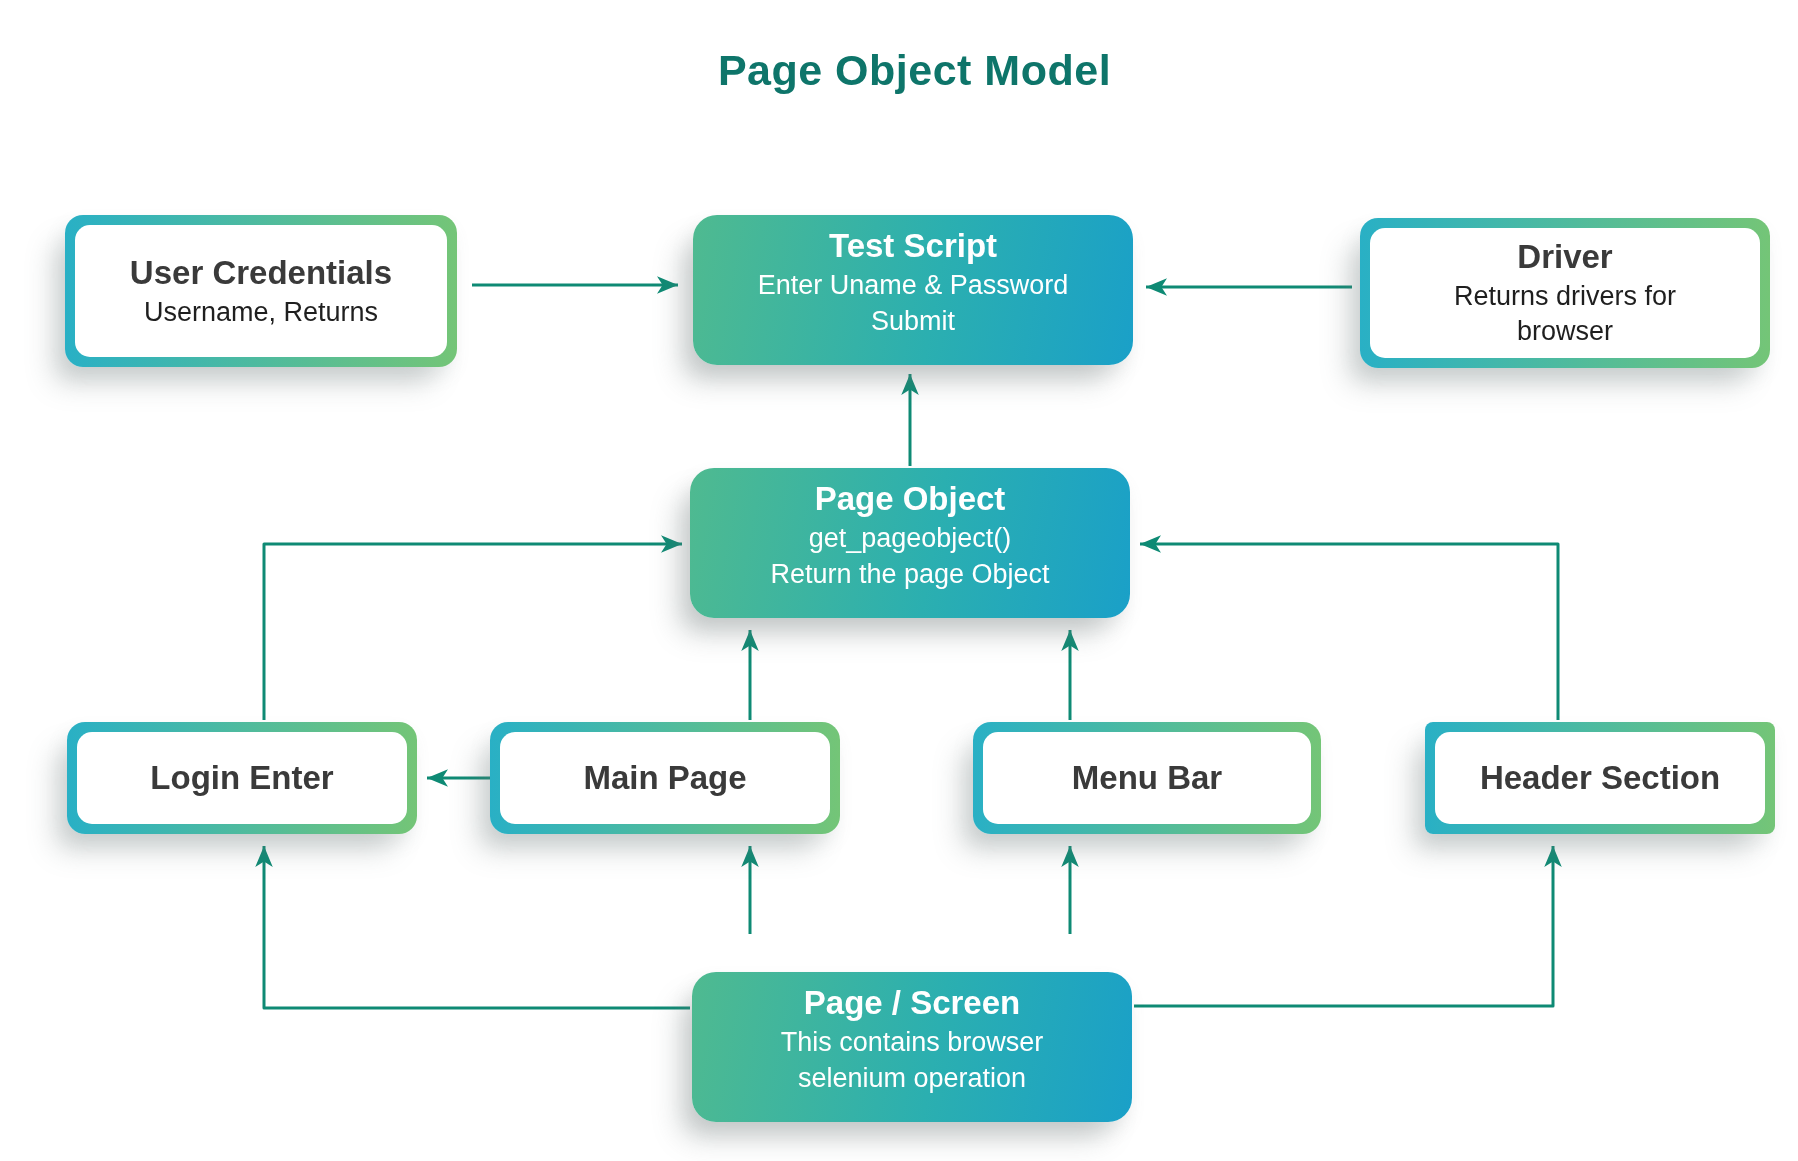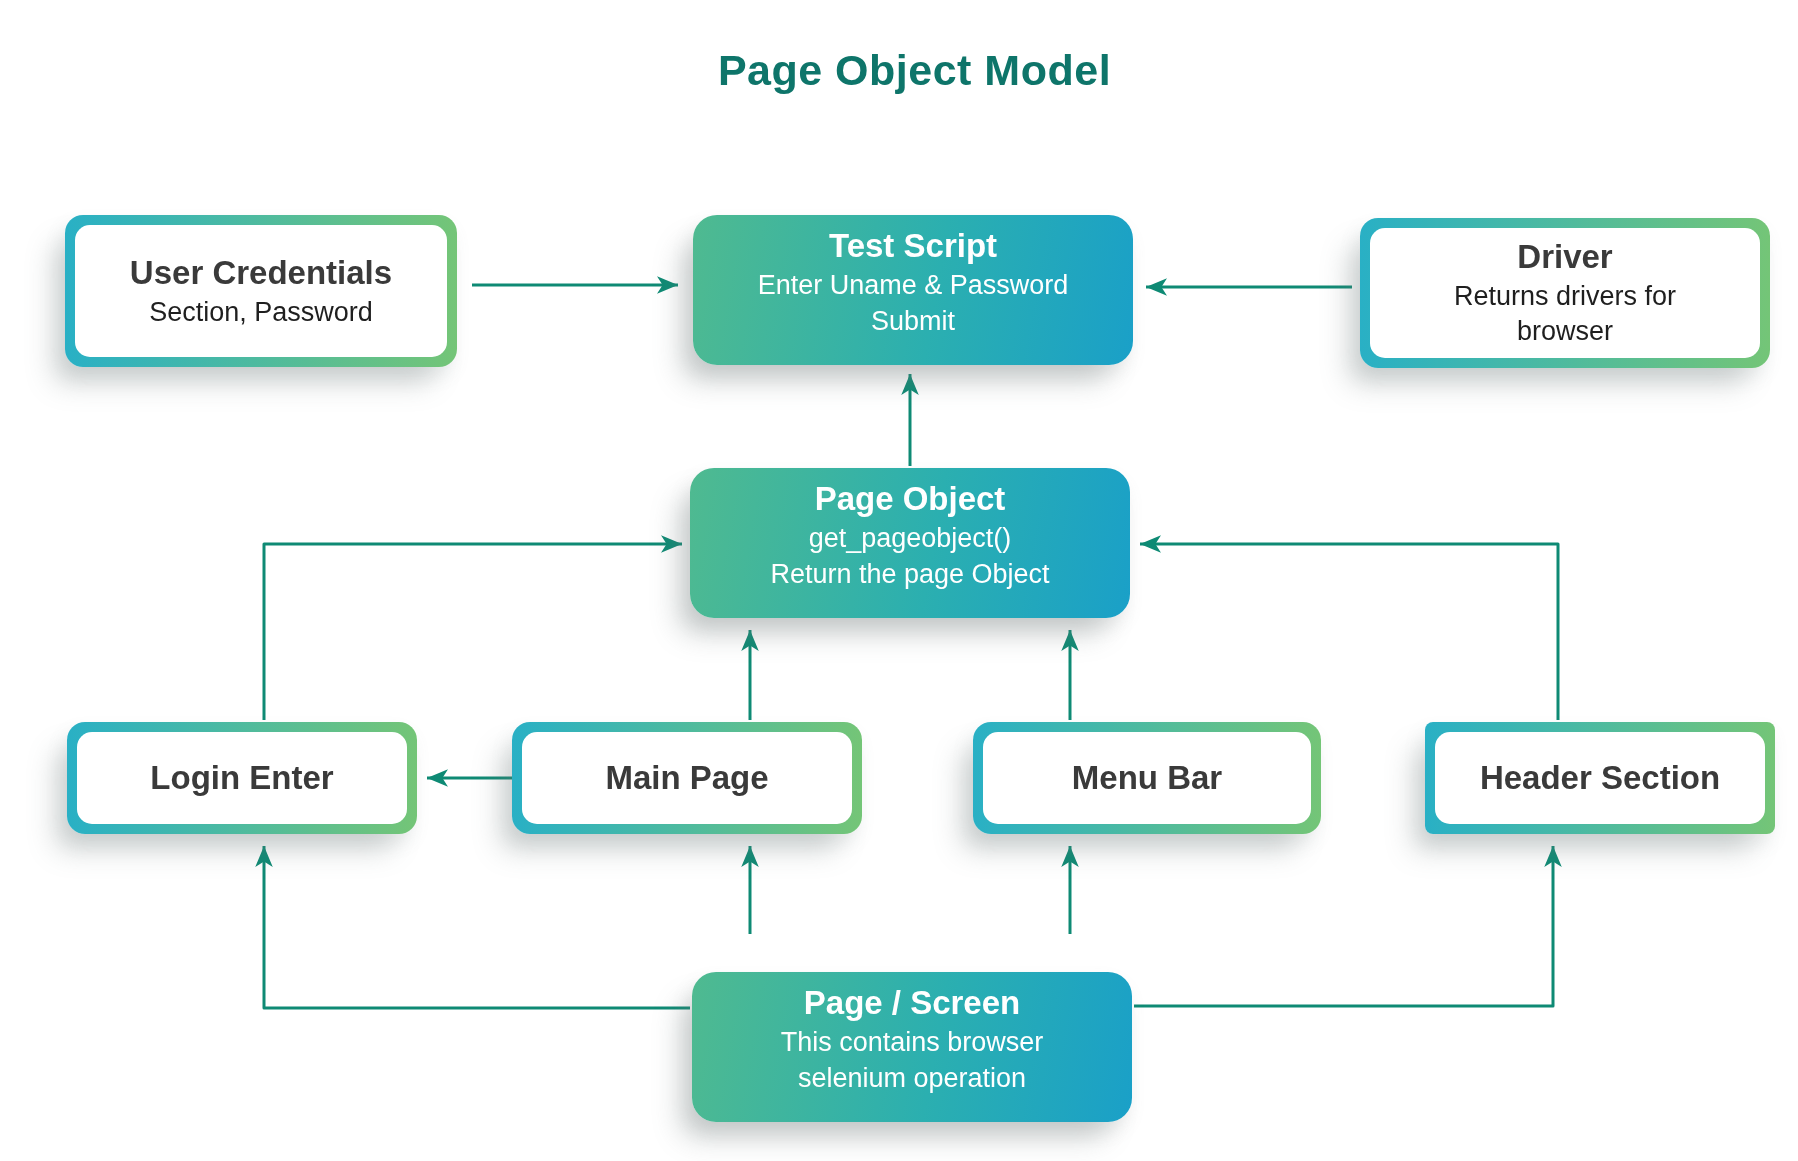--- a/index.html
+++ b/index.html
@@ -50,21 +50,21 @@
   .solid .node-title { color:#ffffff; }
   .node-line { font-size:27px; color:#1F1F1F; line-height:1.32; font-weight:400; }
   .solid .node-line { color:#ffffff; }
 
   
   #n-user-credentials { left:65px;  top:215px; width:392px; height:152px; }
   #n-test-script      { left:693px; top:215px; width:440px; height:150px; }
   #n-driver           { left:1360px;top:218px; width:410px; height:150px; }
   #n-page-object      { left:690px; top:468px; width:440px; height:150px; }
   #n-login-page       { left:67px;  top:722px; width:350px; height:112px; }
-  #n-main-page        { left:512px; top:722px; width:350px; height:112px; }
+  #n-main-page        { left:490px; top:722px; width:350px; height:112px; }
   #n-menu-bar         { left:973px; top:722px; width:348px; height:112px; }
   #n-header-section   { left:1425px;top:722px; width:350px; height:112px;border-radius:8px; }
   #n-page-screen      { left:692px; top:936px; width:440px; height:150px;margin-top:36px; }
 </style>
 </head>
 <body>
 
 <div class="canvas">
 
   <div class="page-title">Page Object Model</div>
@@ -85,21 +85,21 @@
     <line x1="516" y1="778" x2="427" y2="778" marker-end="url(#ah)"></line>
     <line x1="750" y1="934" x2="750" y2="846" marker-end="url(#ah)"></line>
     <line x1="1070" y1="934" x2="1070" y2="846" marker-end="url(#ah)"></line>
     <polyline points="690,1008 264,1008 264,846" marker-end="url(#ah)"></polyline>
     <polyline points="1134,1006 1553,1006 1553,846" marker-end="url(#ah)"></polyline>
   </svg>
 
   <div class="node outline" id="n-user-credentials">
     <div class="inner">
       <div class="node-title">User Credentials</div>
-      <div class="node-line">Section, Password</div>
+      <div class="node-line">Username, Returns</div>
     </div>
   </div>
 
   <div class="node solid" id="n-test-script">
     <div class="node-title">Test Script</div>
     <div class="node-line">Enter Uname &amp; Password</div>
     <div class="node-line">Submit</div>
   </div>
 
   <div class="node solid" id="n-page-object">

